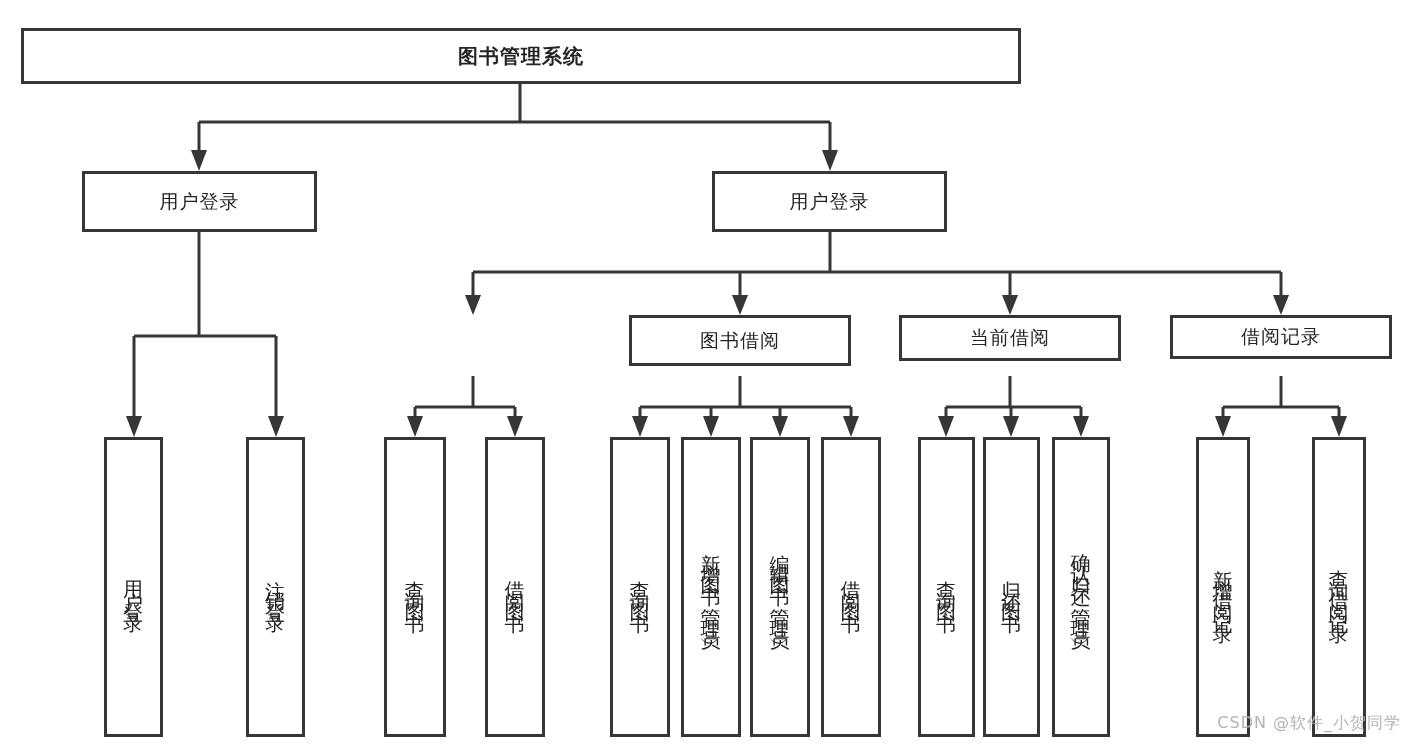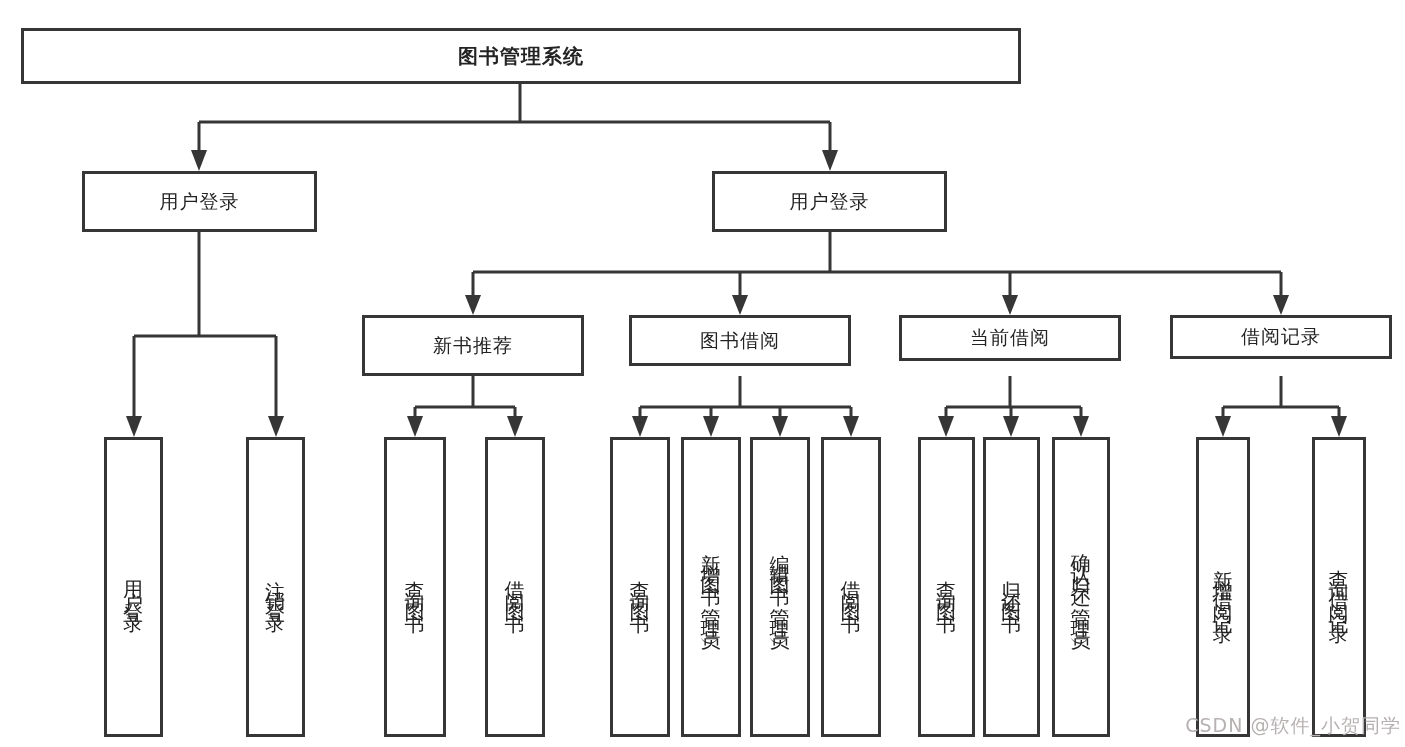--- a/index.html
+++ b/index.html
@@ -79,21 +79,21 @@
   .l-c0 { left: 918px;  width: 57px; }
   .l-c1 { left: 983px;  width: 57px; }
   .l-c2 { left: 1052px; width: 58px; }
   .l-d0 { left: 1196px; width: 54px; }
   .l-d1 { left: 1312px; width: 54px; }
   .watermark {
     position: absolute;
     right: 4px;
     top: 713px;
     z-index: 5;
-    font-size: 19px;
+    font-size: 16px;
     color: var(--watermark);
     letter-spacing: 1px;
     white-space: nowrap;
   }
 </style>
 </head>
 <body>
 
 <div class="canvas">
 
@@ -137,23 +137,20 @@
     <span class="h-label root-label">图书管理系统</span>
   </div>
 
   <div class="box n-user">
     <span class="h-label">用户登录</span>
   </div>
   <div class="box n-mgmt">
     <span class="h-label">用户登录</span>
   </div>
 
-  <div class="box n-g0">
-    <span class="h-label">新书推荐</span>
-  </div>
   <div class="box n-g1">
     <span class="h-label">图书借阅</span>
   </div>
   <div class="box n-g2">
     <span class="h-label">当前借阅</span>
   </div>
   <div class="box n-g3">
     <span class="h-label">借阅记录</span>
   </div>
 

